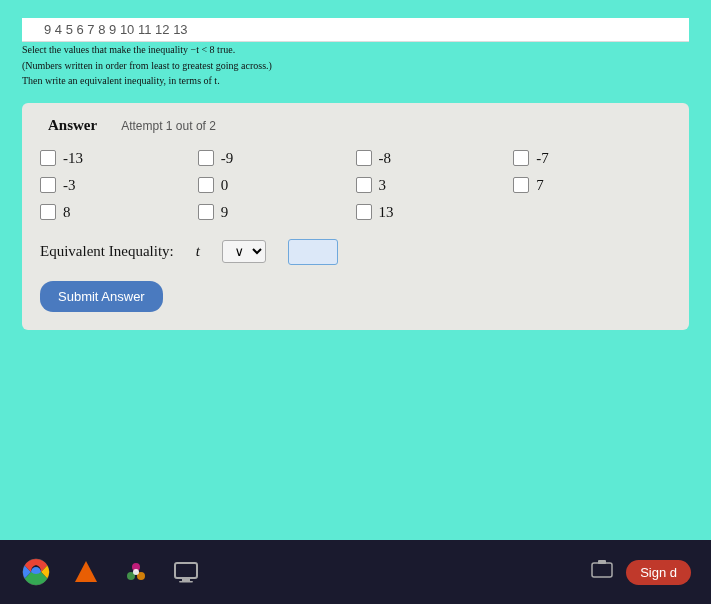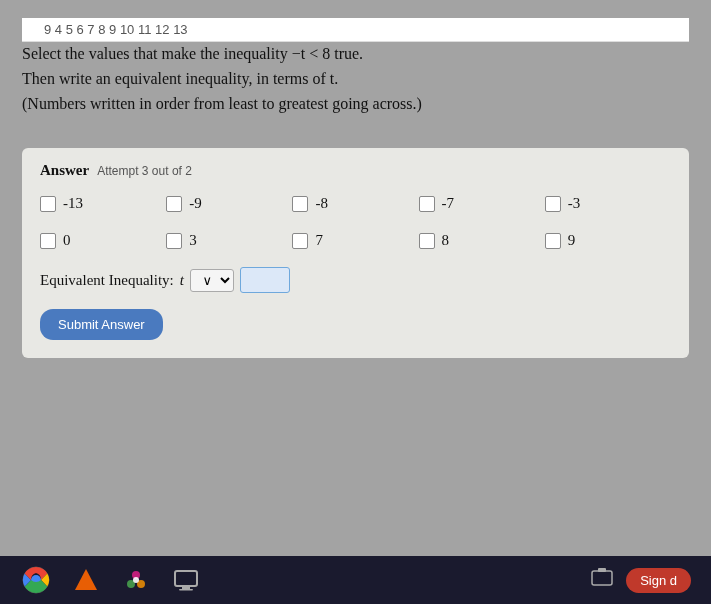--- a/index.html
+++ b/index.html
@@ -7,61 +7,62 @@
       font-family: Georgia, 'Times New Roman', serif;
       background: #d0cfc8;
       width: 711px;
       height: 604px;
       overflow: hidden;
       display: flex;
       flex-direction: column;
     }
 
     .main-content {
-      background: #a3a3a3;
+      background: #5eead4;
       flex: 1;
       padding: 18px 22px 14px 22px;
     }
 
     .instructions {
-      font-size: 16px;
+      font-size: 10px;
       line-height: 1.55;
       color: #111;
-      margin-bottom: 32px;
+      margin-bottom: 14px;
     }
 
     .answer-box {
       background: #e8e8e4;
       border-radius: 6px;
       padding: 14px 18px 18px 18px;
     }
 
     .answer-header {
       display: flex;
       align-items: baseline;
-      gap: 8px;
+      gap: 24px;
       margin-bottom: 16px;
+      margin-left: 8px;
     }
 
     .answer-label {
       font-weight: bold;
       font-size: 15px;
       color: #111;
     }
 
     .attempt-text {
       font-size: 12px;
       color: #555;
       font-family: Arial, sans-serif;
     }
 
     .checkboxes-grid {
       display: grid;
-      grid-template-columns: 1fr 1fr 1fr 1fr 1fr;
-      gap: 20px 0;
+      grid-template-columns: 1fr 1fr 1fr 1fr;
+      gap: 10px 0;
       margin-bottom: 18px;
     }
 
     .checkbox-item {
       display: flex;
       align-items: center;
       gap: 7px;
       font-size: 15px;
       color: #111;
       cursor: pointer;
@@ -89,21 +90,21 @@
       display: block;
       font-size: 11px;
       text-align: center;
       color: #111;
       line-height: 14px;
     }
 
     .equivalent-row {
       display: flex;
       align-items: center;
-      gap: 6px;
+      gap: 22px;
       font-size: 15px;
       color: #111;
       margin-bottom: 16px;
     }
 
     .eq-var {
       font-style: italic;
     }
 
     .eq-select {
@@ -134,21 +135,21 @@
       border-radius: 13px;
       padding: 8px 18px;
       font-size: 13px;
       font-family: Arial, sans-serif;
       cursor: pointer;
       font-weight: 500;
     }
 
     .taskbar {
       background: #1a1a2e;
-      height: 48px;
+      height: 64px;
       display: flex;
       align-items: center;
       justify-content: space-between;
       padding: 0 20px;
       flex-shrink: 0;
     }
 
     .taskbar-left {
       display: flex;
       align-items: center;
@@ -200,28 +201,28 @@
 </head>
 <body>
 
 <div class="main-content">
   <div class="top-bar-numbers">
     <span>9  4  5  6  7  8  9  10  11  12  13</span>
   </div>
 
   <div class="instructions">
     <div>Select the values that make the inequality −t &lt; 8 true.</div>
+    <div>(Numbers written in order from least to greatest going across.)</div>
     <div>Then write an equivalent inequality, in terms of t.</div>
-    <div>(Numbers written in order from least to greatest going across.)</div>
   </div>
 
   <div class="answer-box">
     <div class="answer-header">
       <span class="answer-label">Answer</span>
-      <span class="attempt-text">Attempt 3 out of 2</span>
+      <span class="attempt-text">Attempt 1 out of 2</span>
     </div>
 
     <div class="checkboxes-grid">
 
       <label class="checkbox-item">
         <input type="checkbox" style=""> -13
       </label>
       <label class="checkbox-item">
         <input type="checkbox" style=""> -9
       </label>
@@ -245,20 +246,23 @@
 
       <label class="checkbox-item">
         <input type="checkbox" style=""> 7
       </label>
       <label class="checkbox-item">
         <input type="checkbox" style=""> 8
       </label>
 
       <label class="checkbox-item">
         <input type="checkbox" style=""> 9
+      </label>
+      <label class="checkbox-item">
+        <input type="checkbox" style=""> 13
       </label>
     </div>
 
     <div class="equivalent-row">
       <span>Equivalent Inequality:</span>
       <span class="eq-var">t</span>
       <select class="eq-select">
         <option value="">&nbsp;∨</option>
         <option value="lt">&lt;</option>
         <option value="gt">&gt;</option>

